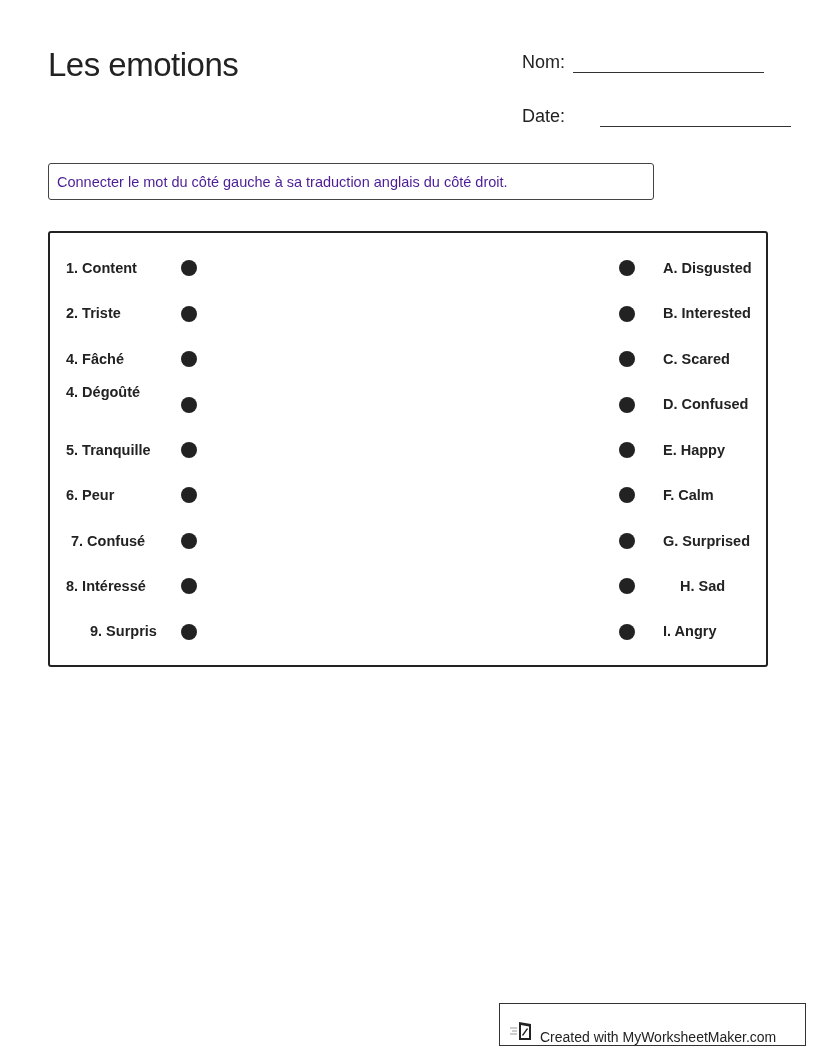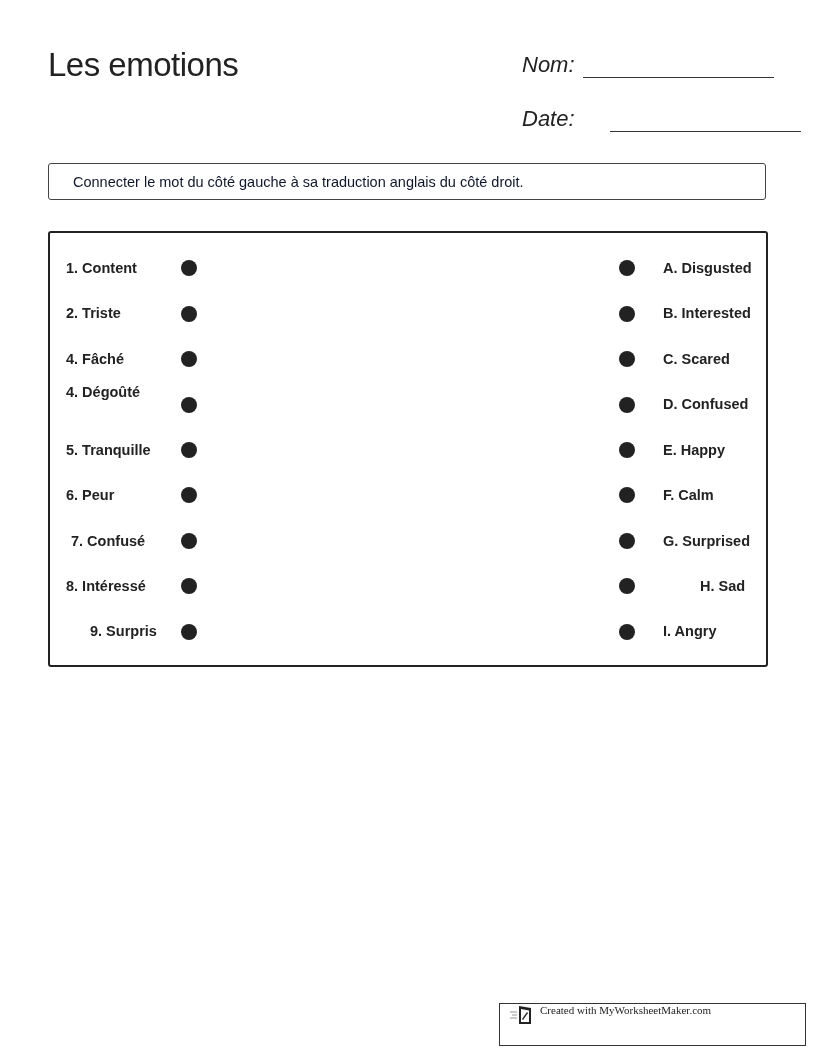--- a/index.html
+++ b/index.html
@@ -1,36 +1,36 @@
 <!DOCTYPE html>
 <html><head>
 <meta charset="utf-8">
 <style>
   html, body { margin: 0; padding: 0; background: #ffffff; }
   body { width: 816px; height: 1056px; position: relative; overflow: hidden;
          font-family: "DejaVu Sans", "Liberation Sans", sans-serif; color: #222; }
   .title { position: absolute; left: 48px; top: 46px; font-size: 33px; font-weight: 300;
            letter-spacing: -0.5px; color: #222; font-family: "Liberation Sans", sans-serif; }
   .field { position: absolute; left: 522px; display: flex; align-items: flex-end; }
-  .field .lbl { font-size: 22px; color: #222; font-family: "Liberation Sans", sans-serif; font-style: italic; }
+  .field .lbl { font-size: 18px; color: #222; font-family: "Liberation Sans", sans-serif; }
   .field .line { width: 191px; border-bottom: 1.5px solid #333; margin-left: 8px; height: 20px; }
   .field.nom { top: 52px; }
   .field.date { top: 106px; gap: 27px; }
-  .instructions { position: absolute; left: 48px; top: 163px; width: 718px; height: 37px;
+  .instructions { position: absolute; left: 48px; top: 163px; width: 606px; height: 37px;
                   border: 1.5px solid #444; border-radius: 3px; box-sizing: border-box;
-                  padding: 0 0 0 24px; display: flex; align-items: center;
-                  font-size: 14.5px; color: #0f172a; font-family: "Liberation Sans", sans-serif; }
+                  padding: 0 0 0 8px; display: flex; align-items: center;
+                  font-size: 14.5px; color: #4c1d95; font-family: "Liberation Sans", sans-serif; }
   .panel { position: absolute; left: 48px; top: 231px; width: 720px; height: 436px;
            border: 2px solid #222; border-radius: 3px; box-sizing: border-box; }
   .item { position: absolute; font-size: 14.5px; color: #222; font-family: "Liberation Sans", sans-serif;
           height: 20px; line-height: 20px; font-weight: bold; }
   .dot { position: absolute; width: 16px; height: 16px; border-radius: 50%; background: #222; }
   .footer { position: absolute; left: 499px; top: 1003px; width: 307px; height: 43px;
-            border: 1.5px solid #333; box-sizing: border-box; display: flex; align-items: flex-start;
-            padding-left: 10px; font-size: 11px; color: #222; font-family: Liberation Serif, serif; }
+            border: 1.5px solid #333; box-sizing: border-box; display: flex; align-items: flex-end;
+            padding-left: 10px; font-size: 14px; color: #222; font-family: Liberation Sans, sans-serif; }
   .footer svg { margin-right: 6px; }
 </style>
 </head>
 <body>
 
 <div class="title">Les emotions</div>
 
 <div class="field nom">
   <span class="lbl">Nom:</span>
   <span class="line"></span>
@@ -76,21 +76,21 @@
 <div class="dot" style="left:619px; top:578px;"></div>
 <div class="dot" style="left:619px; top:624px;"></div>
 
 <div class="item" style="left:663px; top:258px;">A. Disgusted</div>
 <div class="item" style="left:663px; top:303px;">B. Interested</div>
 <div class="item" style="left:663px; top:349px;">C. Scared</div>
 <div class="item" style="left:663px; top:394px;">D. Confused</div>
 <div class="item" style="left:663px; top:440px;">E. Happy</div>
 <div class="item" style="left:663px; top:485px;">F. Calm</div>
 <div class="item" style="left:663px; top:531px;">G. Surprised</div>
-<div class="item" style="left:700px; top:576px;">H. Sad</div>
+<div class="item" style="left:680px; top:576px;">H. Sad</div>
 <div class="item" style="left:663px; top:621px;">I. Angry</div>
 
 <div class="footer">
   <span>
     <svg width="24" height="22" viewBox="0 0 24 22">
       <line x1="0" y1="8" x2="7" y2="8" stroke="#999" stroke-width="1"></line>
       <line x1="2" y1="11" x2="7" y2="11" stroke="#999" stroke-width="1"></line>
       <line x1="0" y1="14" x2="7" y2="14" stroke="#999" stroke-width="1"></line>
       <path d="M9 2 L21 4 L21 20 L9 20 Z" fill="#222"></path>
       <path d="M11 5 L19 6.5 L19 18 L11 18 Z" fill="#fff"></path>

